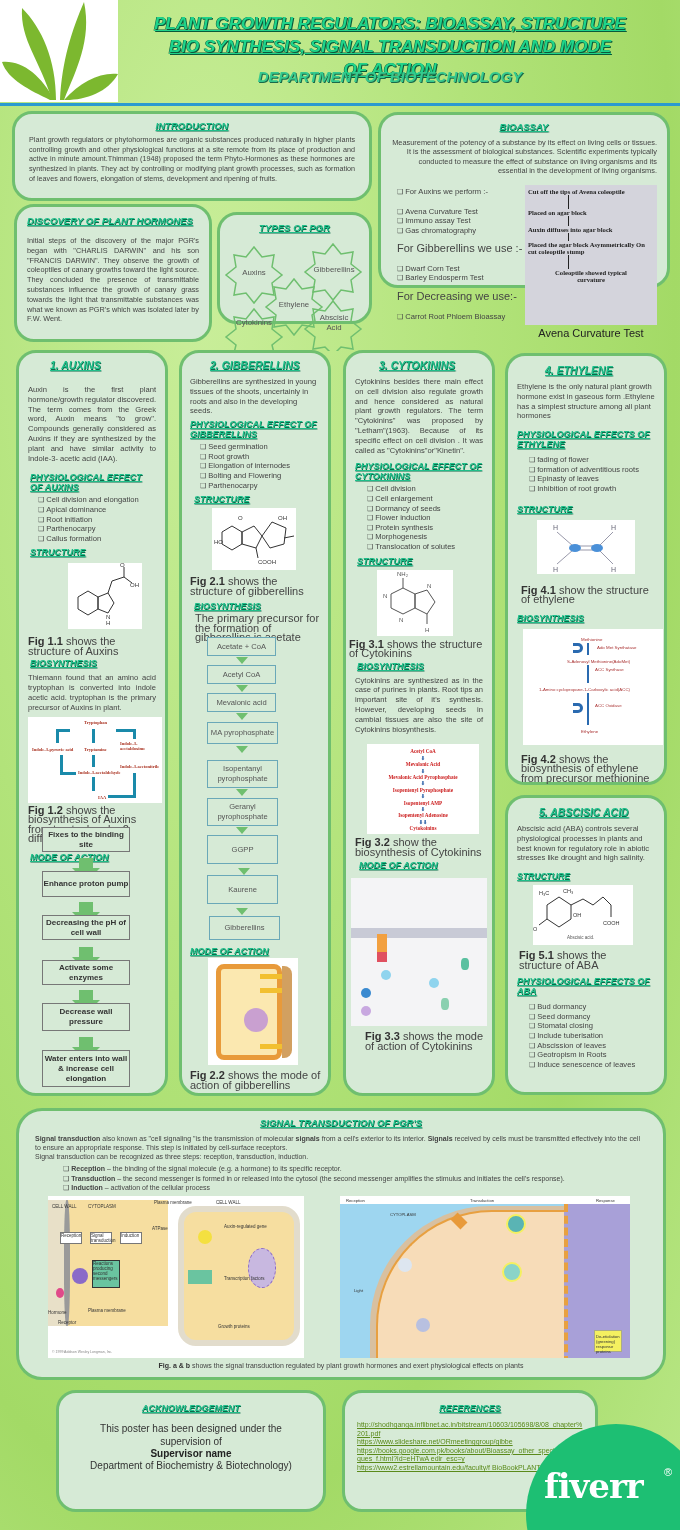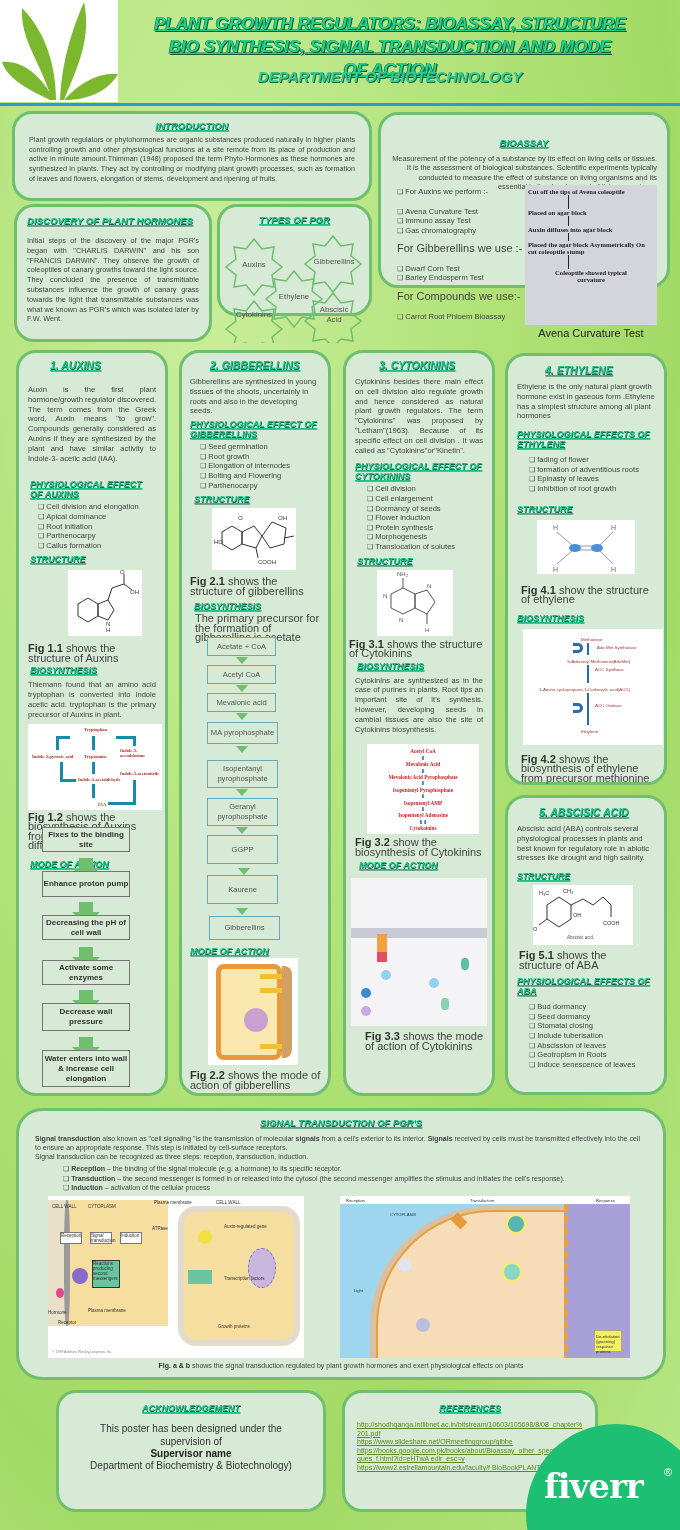--- a/index.html
+++ b/index.html
@@ -44,70 +44,70 @@
 <div class="box" style="left:12px;top:111px;width:360px;height:90px;padding:6px 14px">
   <div class="h hc" style="font-size:9.5px;margin-bottom:4px">INTRODUCTION</div>
   <div class="p" style="font-size:7.2px;line-height:9.7px">Plant growth regulators or phytohormones are organic substances produced naturally in higher plants controlling growth and other physiological functions at a site remote from its place of production and active in minute amount.Thimman  (1948) proposed the term Phyto-Hormones as these hormones are synthesized in plants. They act by controlling or modifying plant growth processes, such as formation of leaves and flowers, elongation of stems, development and ripening of fruits.</div>
 </div>
 
 <div class="box" style="left:14px;top:204px;width:198px;height:138px;padding:8px 10px">
   <div class="h" style="font-size:9.6px;margin-bottom:10px">DISCOVERY OF PLANT HORMONES</div>
   <div class="p" style="font-size:7.3px;line-height:9.8px">Initial steps of  the discovery of the major PGR's began with  "CHARLIS DARWIN" and his son "FRANCIS DARWIN". They observe the growth of coleoptiles of canary growths toward the light source. They concluded the presence of transmittable substances influence the growth of canary grass towards the light that transmittable substances was what we known as PGR's which was isolated later by F.W. Went.</div>
 </div>
 
-<div class="box" style="left:217px;top:204px;width:155px;height:112px">
+<div class="box" style="left:217px;top:212px;width:155px;height:112px">
   <div class="h hc" style="margin-top:7px;font-size:9.6px">TYPES OF PGR</div>
   <svg class="abs" style="left:0;top:20px" width="150" height="116" viewBox="0 0 150 116">
     <g fill="none" stroke="#6fbf6f" stroke-width="1.5">
       <polygon points="34,12 42,22 54,20 52,32 62,40 52,48 54,60 42,58 34,68 26,58 14,60 16,48 6,40 16,32 14,20 26,22"></polygon>
       <polygon points="113,9 121,19 133,17 131,29 141,37 131,45 133,57 121,55 113,65 105,55 93,57 95,45 85,37 95,29 93,17 105,19"></polygon>
       <polygon points="74,44 82,54 94,52 92,64 102,72 92,80 94,92 82,90 74,100 66,90 54,92 56,80 46,72 56,64 54,52 66,54"></polygon>
       <polygon points="34,74 42,84 54,82 52,94 62,102 52,110 54,118 42,116 34,124 26,116 14,118 16,110 6,102 16,94 14,82 26,84"></polygon>
       <polygon points="113,66 121,76 133,74 131,86 141,94 131,102 133,114 121,112 113,120 105,112 93,114 95,102 85,94 95,86 93,74 105,76"></polygon>
     </g>
   </svg>
   <div class="star" style="left:10px;top:50px;width:48px;height:14px">Auxins</div>
   <div class="star" style="left:86px;top:47px;width:56px;height:14px">Gibberellins</div>
   <div class="star" style="left:50px;top:82px;width:48px;height:14px">Ethylene</div>
   <div class="star" style="left:6px;top:113px;width:56px;height:14px;top:100px">Cytokinins</div>
   <div class="star" style="left:94px;top:97px;width:40px;height:22px;line-height:10px">Abscisic Acid</div>
 </div>
 
-<div class="box" style="left:378px;top:112px;width:292px;height:176px;padding:22px 10px">
+<div class="box" style="left:378px;top:112px;width:292px;height:176px;padding:6px 10px">
   <div class="h hc" style="font-size:9.5px;margin-bottom:6px">BIOASSAY</div>
   <div class="p" style="font-size:7.4px;line-height:9.4px;text-align:right">Measurement of the potency of a substance by its effect on living cells or tissues. It is the assessment of biological substances. Scientific experiments typically conducted to measure the effect of  substance on  living organisms and its essential in the development of  living organisms.</div>
   <div class="abs" style="left:16px;top:72px;width:130px">
     <div class="li" style="margin-bottom:10px">For Auxins  we perform :-</div>
     <div class="li">Avena Curvature Test</div>
     <div class="li">Immuno assay Test</div>
     <div class="li" style="margin-bottom:9px">Gas chromatography</div>
     <div class="cap" style="margin-bottom:10px">For Gibberellins we use :-</div>
     <div class="li">Dwarf Corn Test</div>
     <div class="li" style="margin-bottom:9px">Barley Endosperm Test</div>
-    <div class="cap" style="margin-bottom:10px">For Compounds we use:-</div>
+    <div class="cap" style="margin-bottom:10px">For Decreasing we use:-</div>
     <div class="li">Carrot  Root Phloem Bioassay</div>
   </div>
   <div class="abs" style="left:144px;top:70px;width:132px;height:140px;background:#d4d4dc;font-family:'Liberation Serif',serif;font-weight:bold;font-size:6.6px;color:#222;padding:3px">
     <div>Cut off the tips of Avena coleoptile</div>
     <div style="margin-left:40px;height:14px;width:1px;background:#222"></div>
     <div>Placed on agar block</div>
     <div style="margin-left:40px;height:10px;width:1px;background:#222"></div>
     <div>Auxin diffuses into agar block</div>
     <div style="margin-left:40px;height:8px;width:1px;background:#222"></div>
     <div>Placed the agar block Asymmetrically On cut coleoptile stump</div>
     <div style="margin-left:40px;height:14px;width:1px;background:#222"></div>
     <div style="text-align:center;padding:0 14px">Coleoptile showed typical curvature</div>
   </div>
   <div class="abs cap" style="left:144px;top:214px;width:132px;text-align:center;color:#222">Avena Curvature Test</div>
 </div>
 
 <div class="box" style="left:16px;top:350px;width:152px;height:746px;padding:6px 9px">
   <div class="h" style="margin-left:22px;margin-bottom:14px">1.  AUXINS</div>
   <div class="p">Auxin is the first plant hormone/growth regulator discovered. The term comes from the Greek word, Auxin means "to grow". Compounds generally considered as Auxins if they are synthesized by the plant and have similar activity to Indole-3- acetic acid (IAA).</div>
-  <div class="h" style="font-size:9px;margin:16px 0 3px 2px">PHYSIOLOGICAL EFFECT OF AUXINS</div>
+  <div class="h" style="font-size:9px;margin:9px 0 3px 2px">PHYSIOLOGICAL EFFECT OF AUXINS</div>
   <div style="padding-left:10px">
     <div class="li">Cell division and elongation</div>
     <div class="li">Apical dominance</div>
     <div class="li">Root initiation</div>
     <div class="li">Parthenocarpy</div>
     <div class="li">Callus formation</div>
   </div>
   <div class="h" style="font-size:9px;margin:4px 0 6px 2px">STRUCTURE</div>
   <svg width="74" height="66" style="margin-left:40px;background:#fff" viewBox="0 0 74 66">
     <g stroke="#333" stroke-width="1" fill="none">

